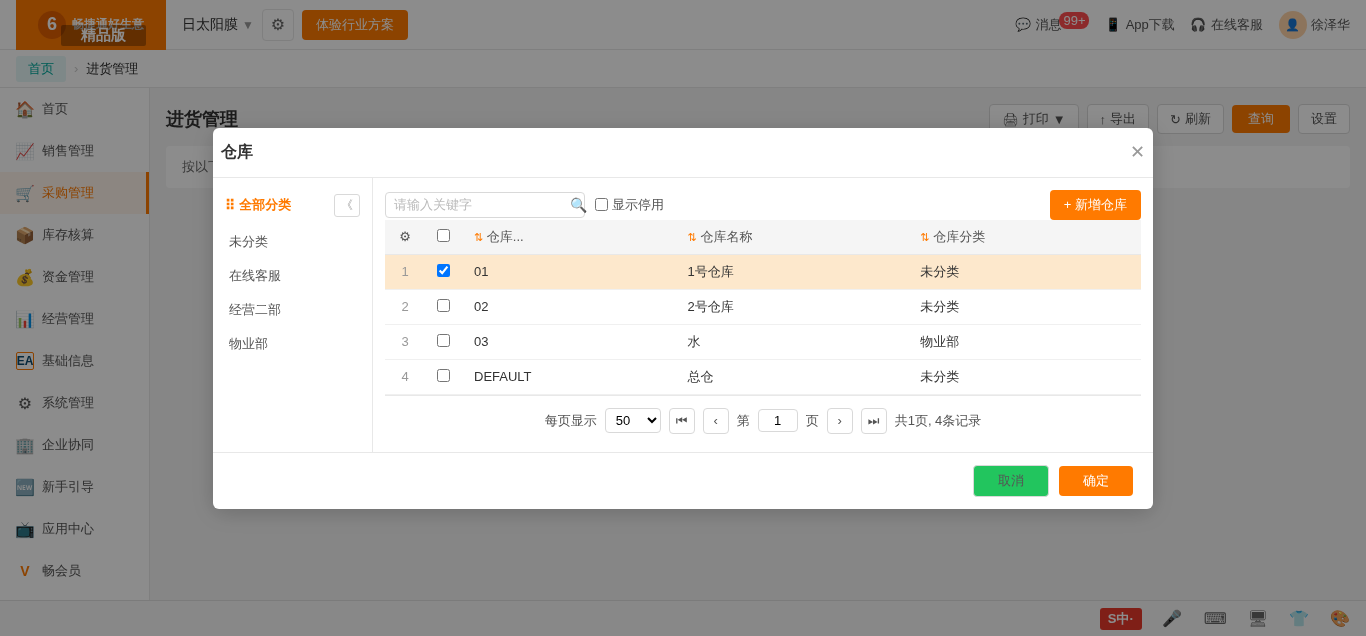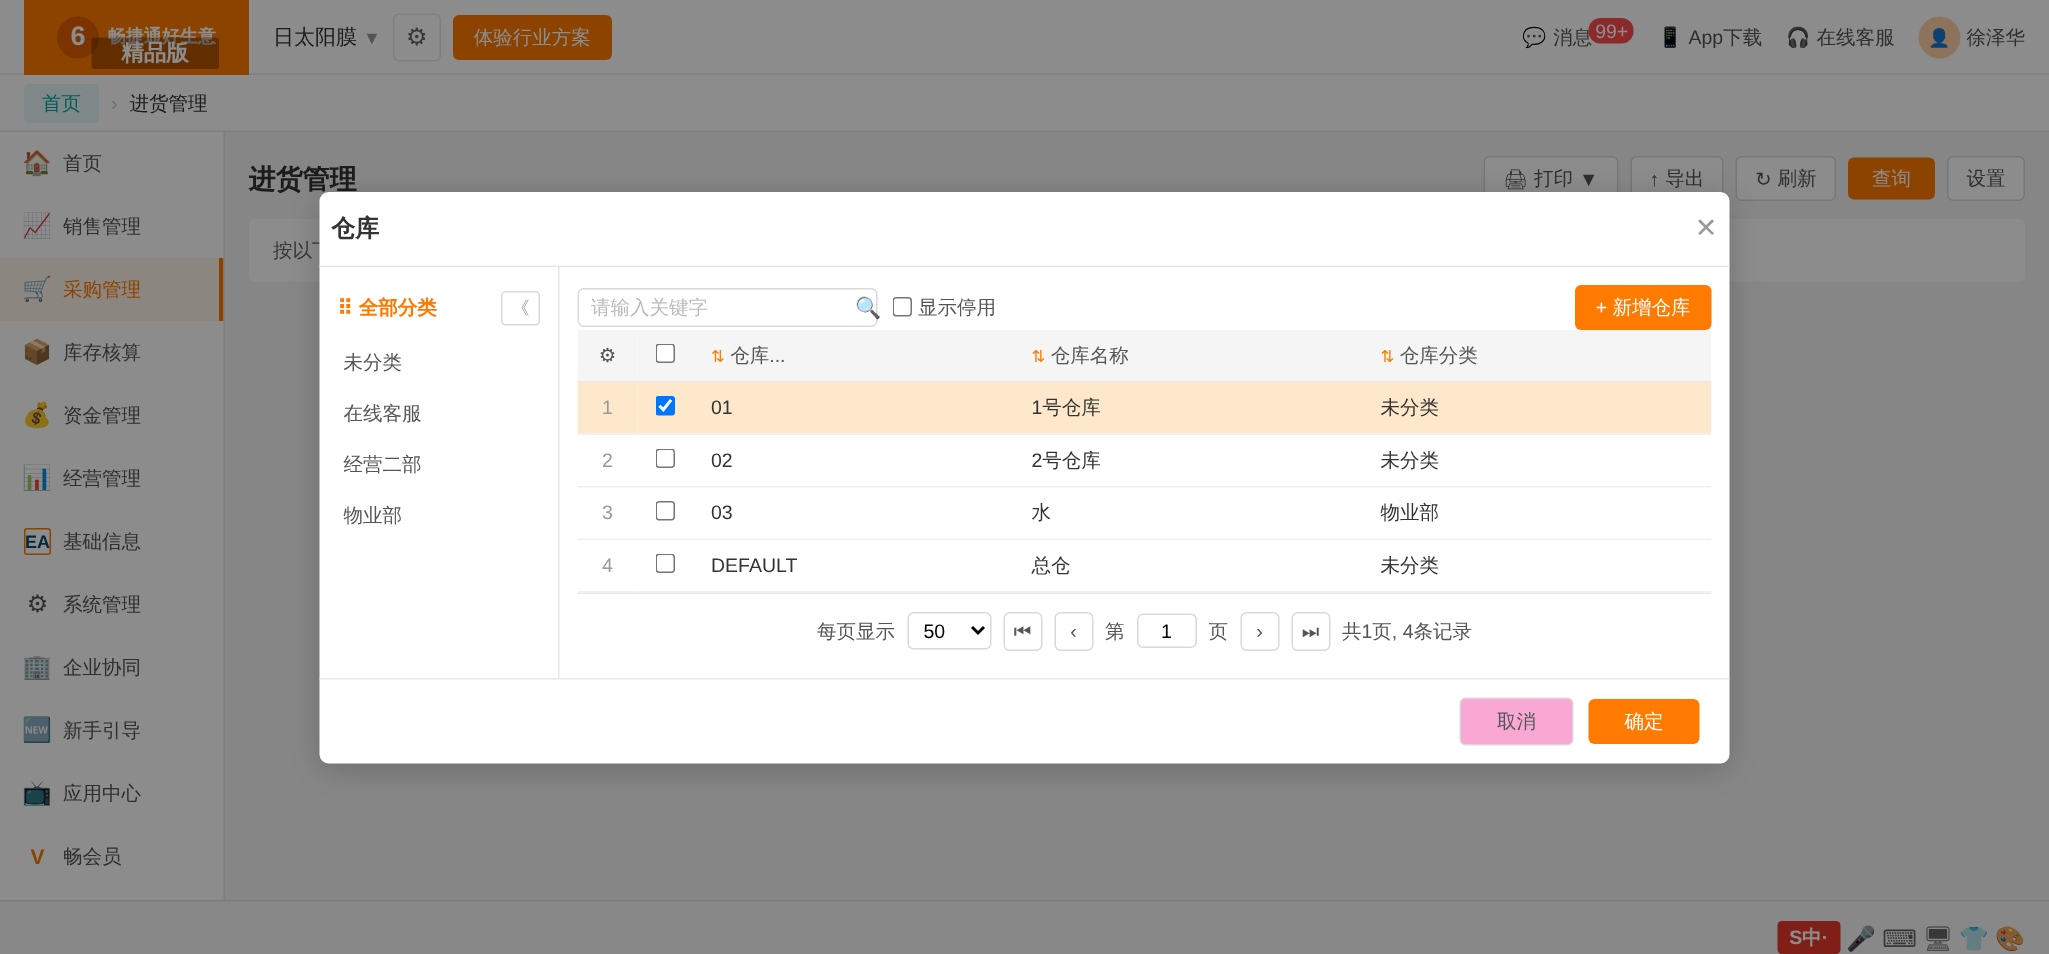--- a/index.html
+++ b/index.html
@@ -400,21 +400,21 @@
     .modal-footer {
       display: flex;
       align-items: center;
       justify-content: flex-end;
       padding: 12px 20px;
       border-top: 1px solid #e8e8e8;
       gap: 10px;
     }
     .btn-cancel {
       border: 1px solid #d9d9d9;
-      background: #f9a8d4;
+      background: #22c55e;
       padding: 6px 24px;
       border-radius: 4px;
       cursor: pointer;
       font-size: 13px;
       color: #555;
     }
     .btn-confirm {
       background: #ff7a00;
       color: #fff;
       border: none;
@@ -426,24 +426,24 @@
 
     
     .bottom-bar {
       position: fixed;
       bottom: 0; left: 0;
       width: 1366px;
       height: 36px;
       background: #f8f8f8;
       border-top: 1px solid #e0e0e0;
       display: flex;
-      align-items: flex-end;
+      align-items: center;
       justify-content: flex-end;
       padding: 0 16px;
-      gap: 4px;
+      gap: 21px;
     }
     .bottom-icon {
       font-size: 16px; color: #666; cursor: pointer;
     }
     .bottom-brand {
       background: #e8392a;
       color: #fff;
       padding: 2px 8px;
       border-radius: 3px;
       font-size: 13px;

